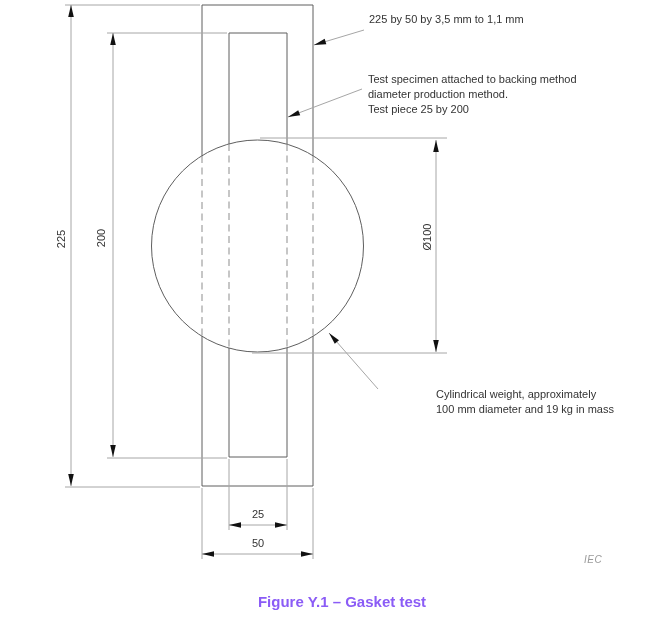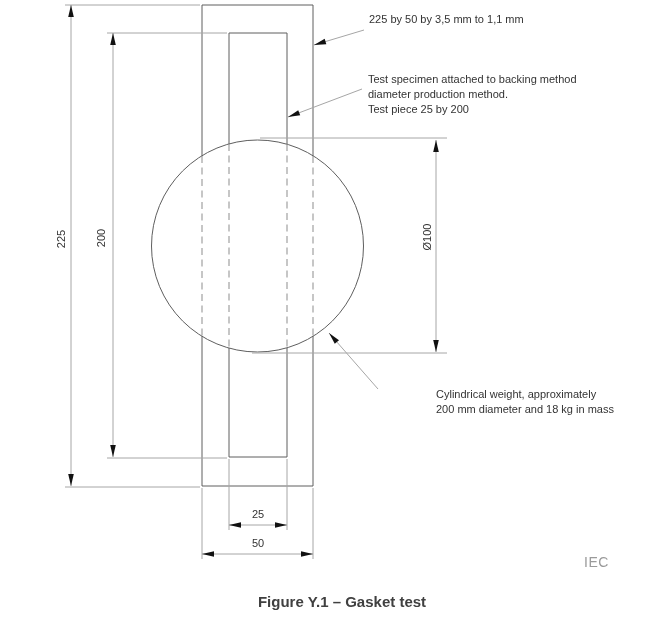--- a/index.html
+++ b/index.html
@@ -29,33 +29,34 @@
   }
   .dim-svg-text {
     font-family: "Liberation Sans", "DejaVu Sans", sans-serif;
     font-size: 11px;
     fill: #333333;
   }
   .source-label {
     position: absolute;
     left: 584px;
     top: 554px;
-    font-size: 14px;
+    font-size: 10px;
+    font-style: italic;
     color: #9a9a9a;
     letter-spacing: 0.5px;
   }
   .caption {
     position: absolute;
     left: 188px;
     top: 593px;
     width: 308px;
     text-align: center;
     font-size: 15px;
     font-weight: bold;
-    color: #404040;
+    color: #8b5cf6;
     white-space: nowrap;
   }
 </style>
 </head>
 <body>
 
 <div class="stage">
 
   <svg width="646" height="585" viewBox="0 0 646 585">
     <defs>
@@ -132,20 +133,20 @@
   </div>
 
   <div class="note" style="left:368px; top:72px;">
     <div>Test specimen attached to backing method</div>
     <div>diameter production method.</div>
     <div>Test piece 25 by 200</div>
   </div>
 
   <div class="note" style="left:400px; top:387px;margin-left:36px;">
     <div>Cylindrical weight, approximately</div>
-    <div>200 mm diameter and 18 kg in mass</div>
+    <div>100 mm diameter and 19 kg in mass</div>
   </div>
 
   <div class="source-label">IEC</div>
 
   <div class="caption">Figure Y.1 – Gasket test</div>
 
 </div>
 
 </body></html>

